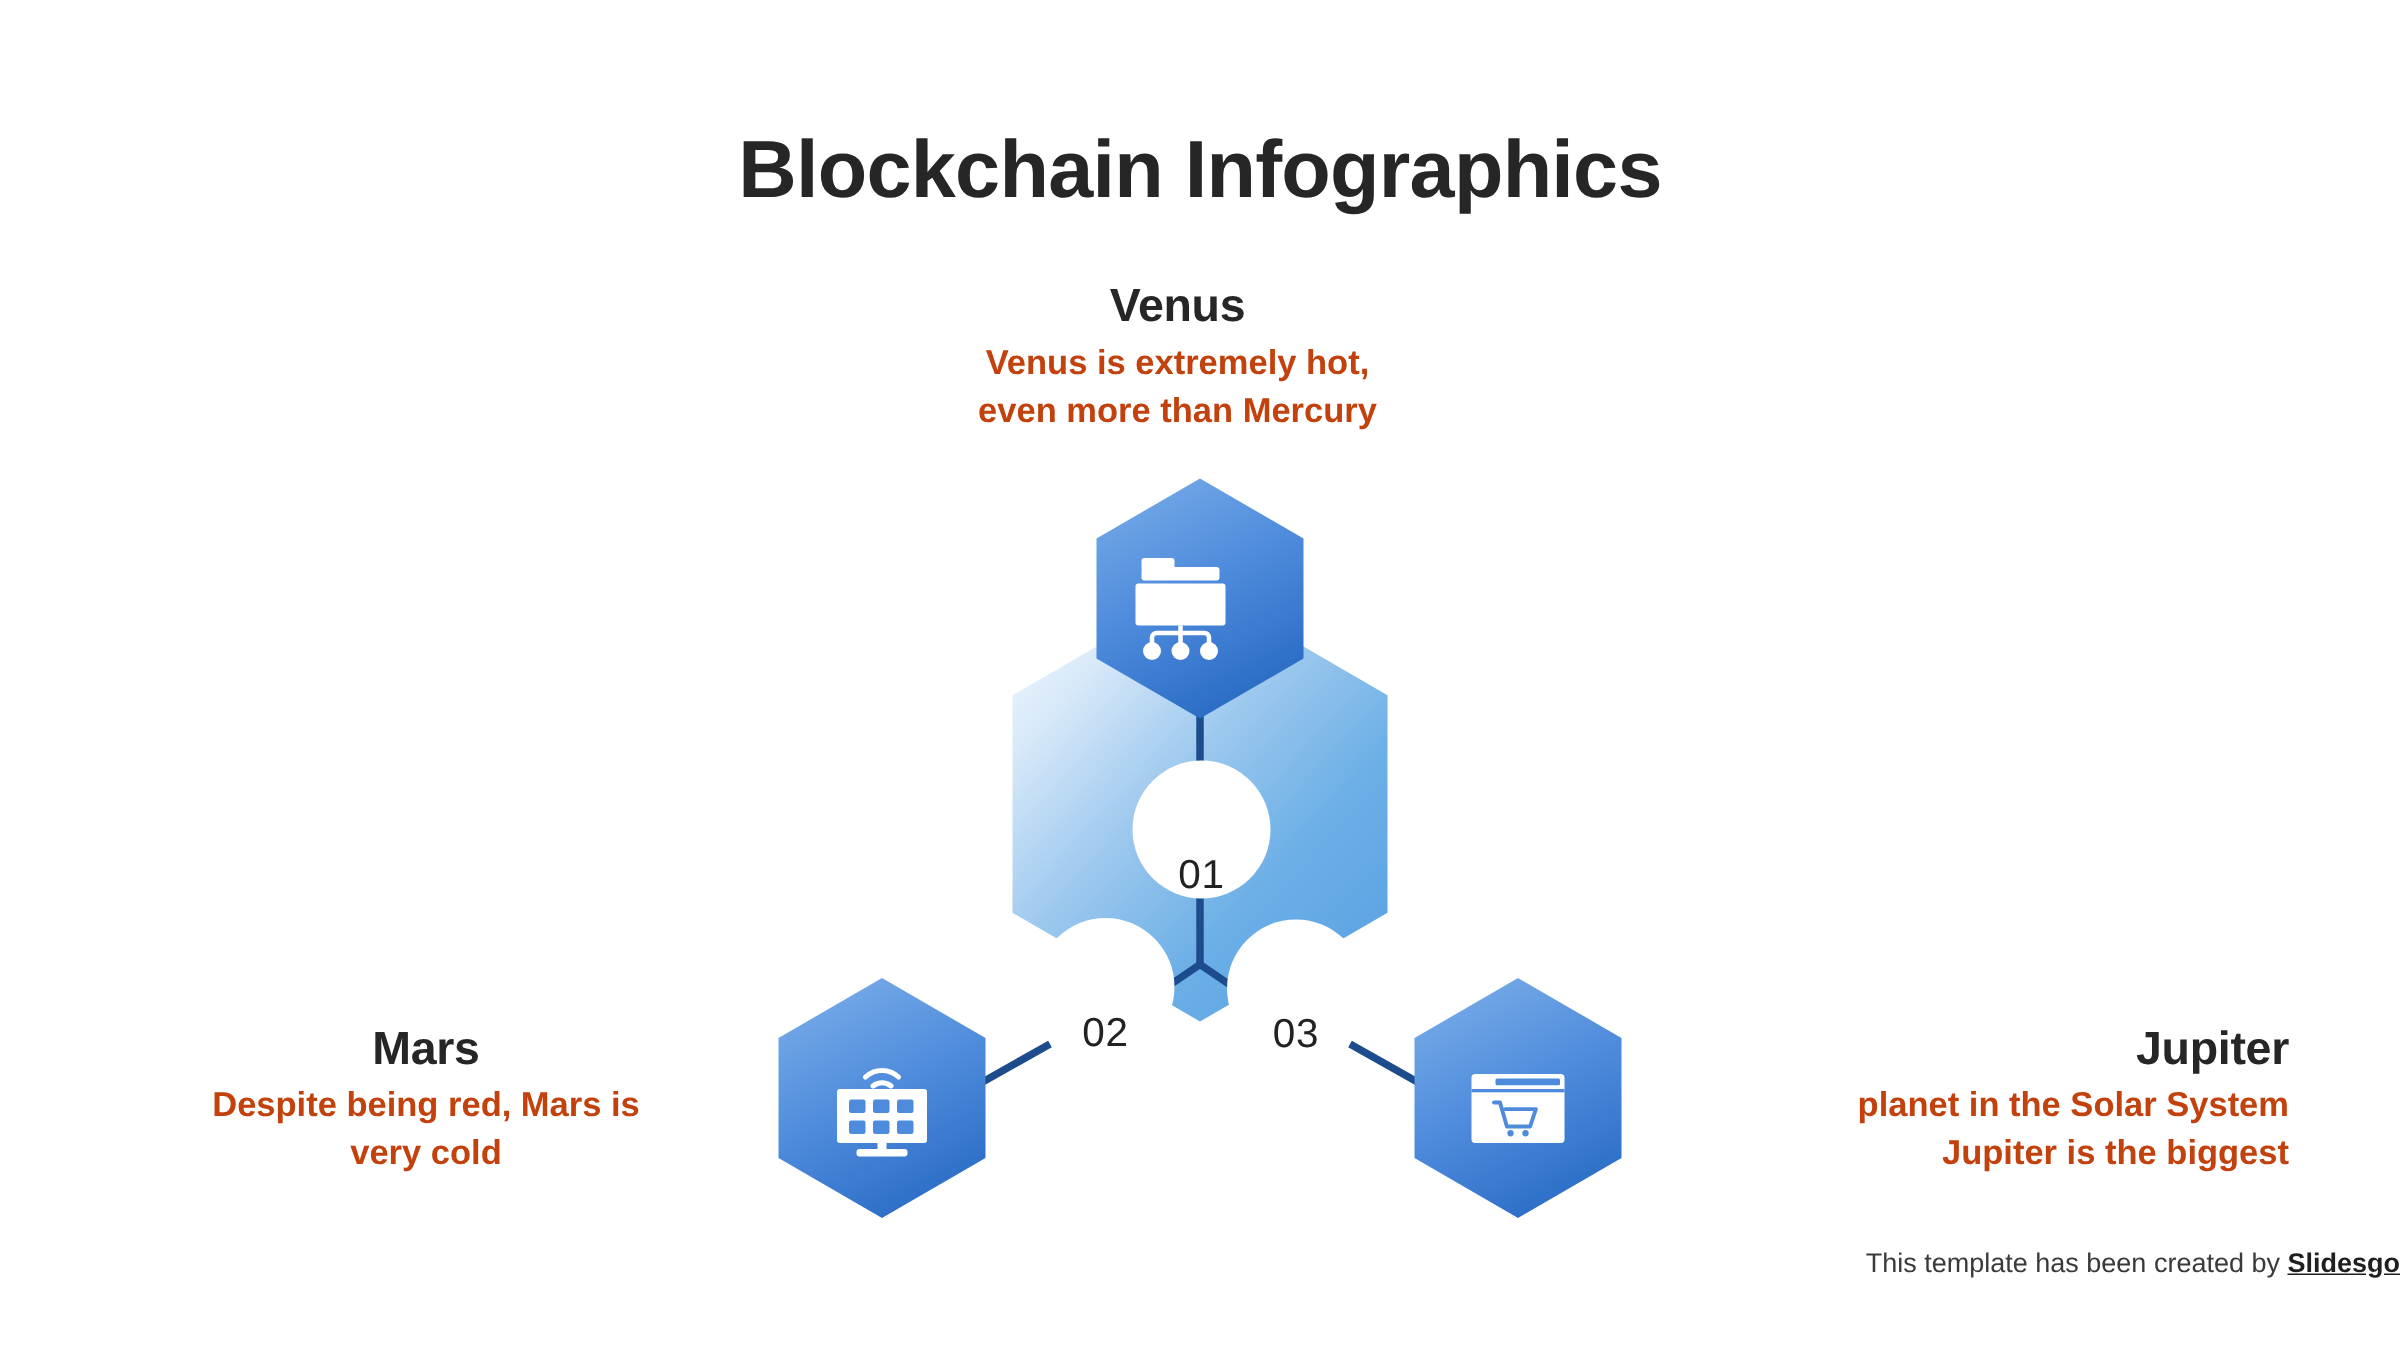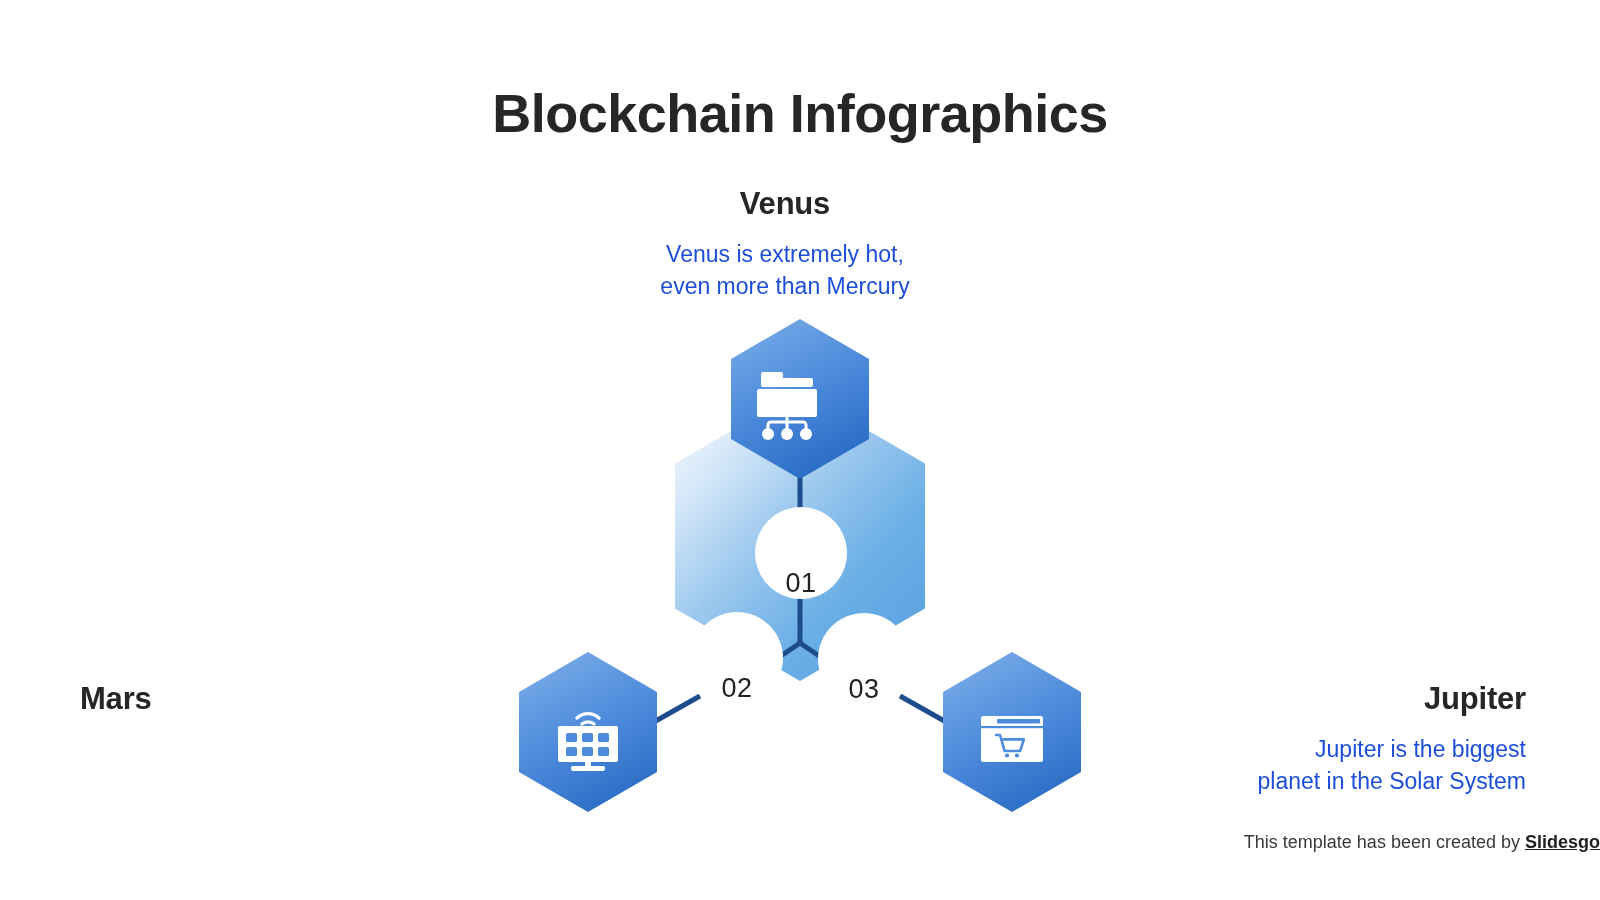--- a/index.html
+++ b/index.html
@@ -37,41 +37,41 @@
   
   .node-heading {
     font-size: 31px;
     font-weight: bold;
     color: #262626;
     line-height: 1.2;
     letter-spacing: -0.2px;
   }
   .node-desc {
     font-size: 23px;
-    font-weight: normal;
-    color: #1d4ed8;
+    font-weight: bold;
+    color: #c2410c;
     line-height: 1.38;
-    margin-top: 17px;
+    margin-top: 4px;
   }
 
   
   .venus-text {
     position: absolute;
     left: 480px;
     top: 185px;
     width: 610px;
     text-align: center;
   }
   
   .mars-text {
     position: absolute;
     left: 80px;
     top: 680px;
     width: 408px;
-    text-align: left;
+    text-align: center;
   }
   
   .jupiter-text {
     position: absolute;
     left: 1106px;
     top: 680px;
     width: 420px;
     text-align: right;
   }
 
@@ -251,27 +251,31 @@
   <div class="venus-text">
     <div class="node-heading">Venus</div>
     <div class="node-desc">
       <div>Venus is extremely hot,</div>
       <div>even more than Mercury</div>
     </div>
   </div>
 
   <div class="mars-text">
     <div class="node-heading">Mars</div>
+    <div class="node-desc">
+      <div>Despite being red, Mars is</div>
+      <div>very cold</div>
+    </div>
   </div>
 
   <div class="jupiter-text">
     <div class="node-heading">Jupiter</div>
     <div class="node-desc">
+      <div>planet in the Solar System</div>
       <div>Jupiter is the biggest</div>
-      <div>planet in the Solar System</div>
     </div>
   </div>
 
   <div class="footer">
     <span>This template has been created by </span><b>Slidesgo</b>
   </div>
 
 </div>
 
 </body></html>

